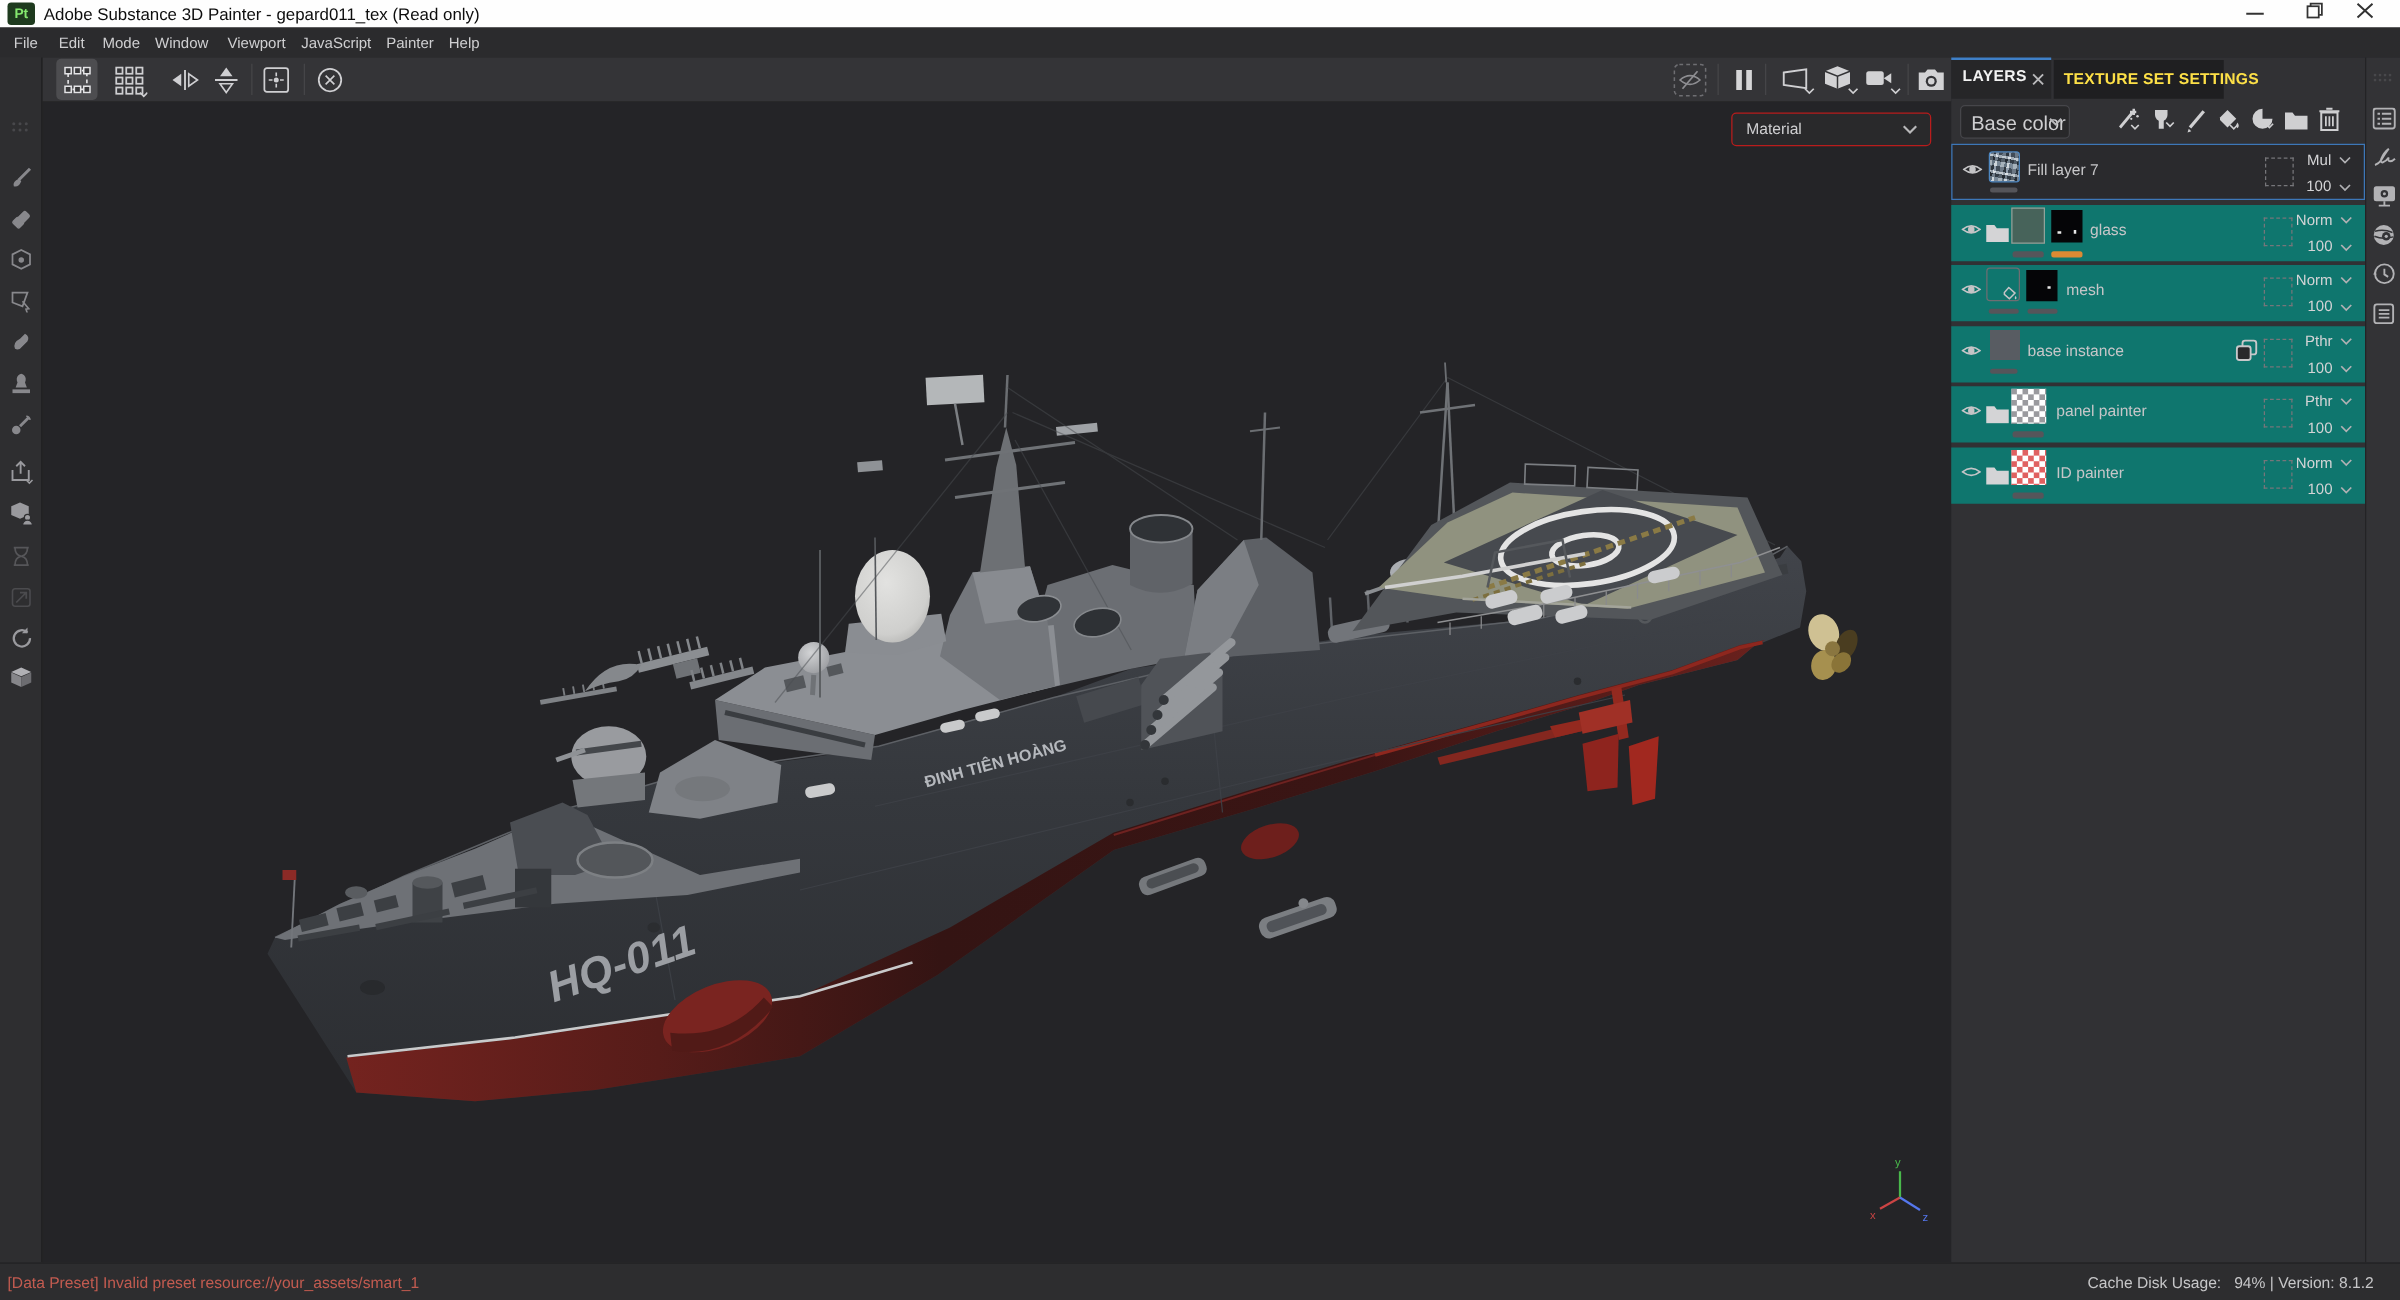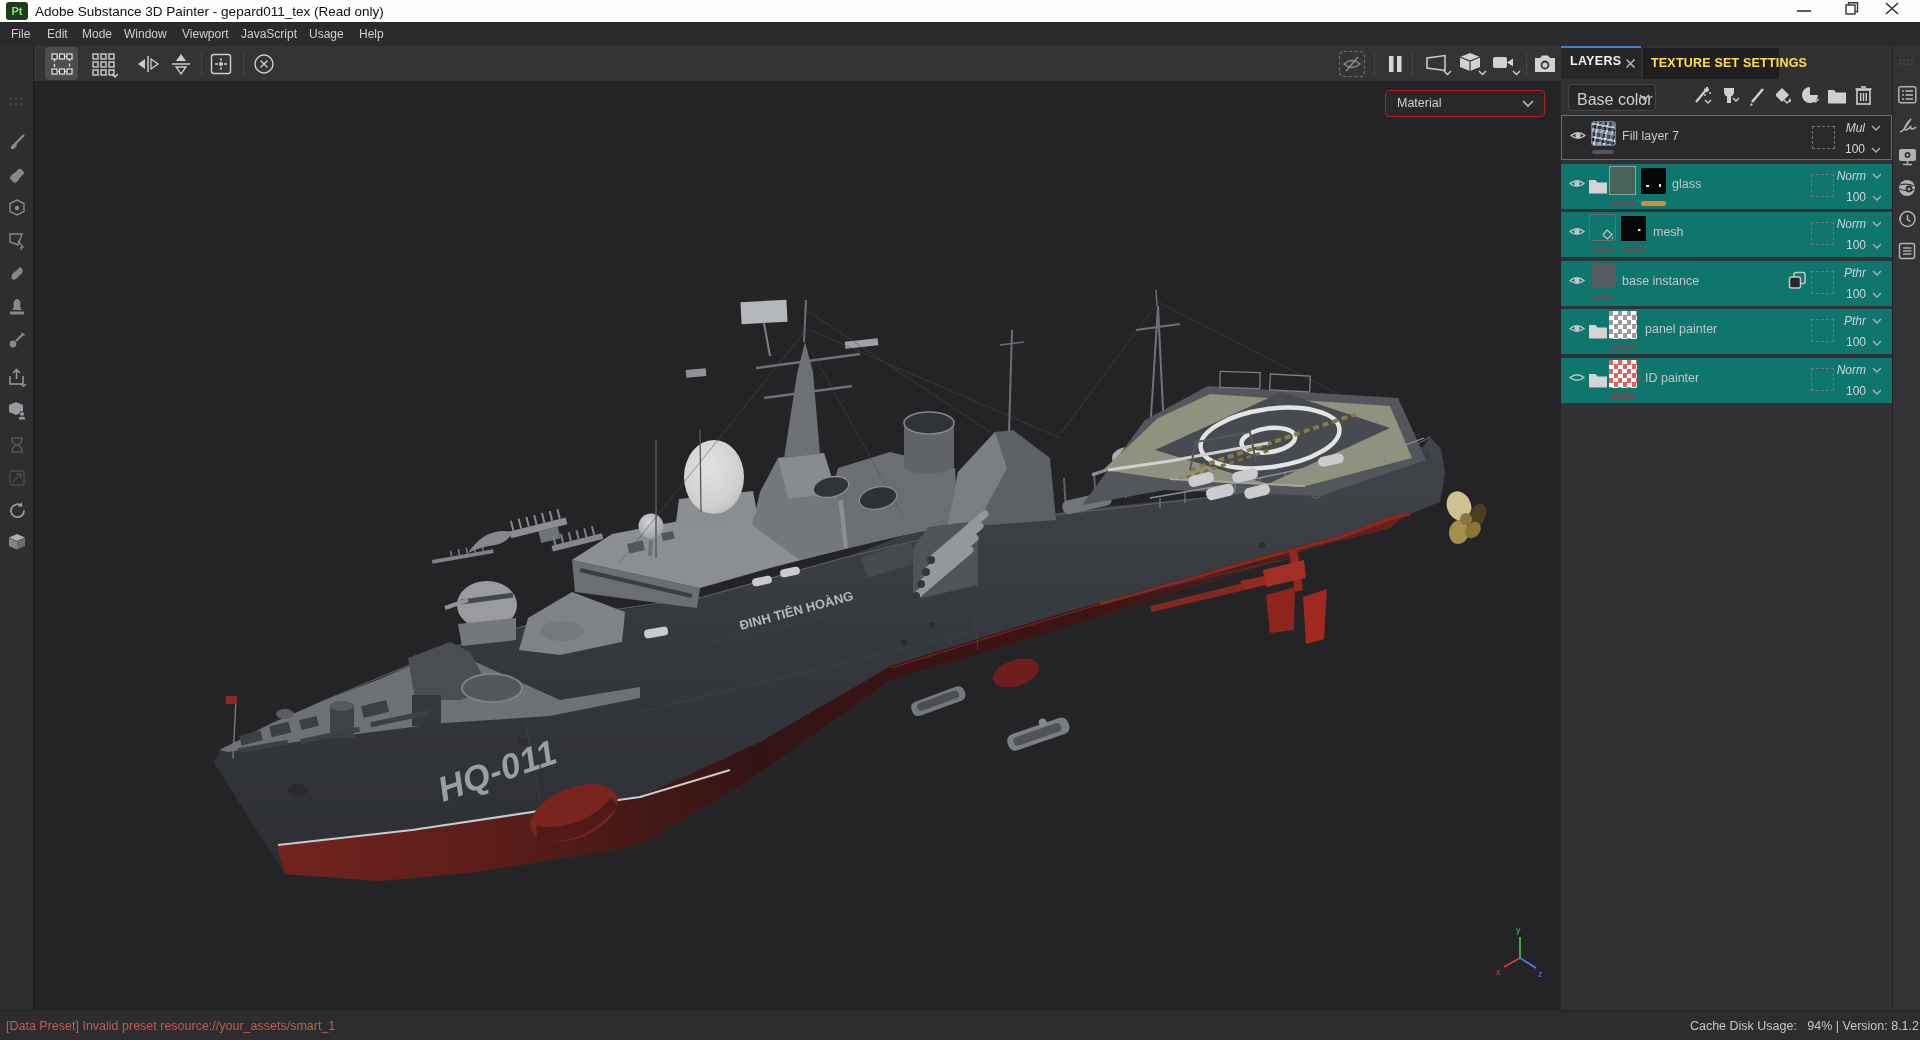--- a/index.html
+++ b/index.html
@@ -9,21 +9,21 @@
   #menubar { position:absolute; left:0; top:22px; width:1920px; height:24px; background:#2b2b2d; }
   .menuitem { position:absolute; top:0; height:24px; line-height:24px; color:#cfcfd1; font-size:12px; }
   #toolbar { position:absolute; left:0; top:46px; width:1561px; height:35px; background:#343437; }
   #leftbar { position:absolute; left:0; top:46px; width:34px; height:964px; background:#2e2e30; border-right:1px solid #1e1e1f; }
   #viewport { position:absolute; left:35px; top:81px; width:1526px; height:929px; background:#242427; }
   #rightpanel { position:absolute; left:1561px; top:46px; width:331px; height:964px; background:#313134; }
   #farright { position:absolute; left:1892px; top:46px; width:28px; height:964px; background:#333336; border-left:1px solid #232325; }
   #statusbar { position:absolute; left:0; top:1010px; width:1920px; height:30px; background:#2d2d2f; border-top:1px solid #222224; }
   .lrow { position:absolute; left:0; width:331px; height:45px; background:#0f766e; }
   .lname { position:absolute; font-size:12.5px; color:#c6c6c8; top:13px; }
-  .blend { position:absolute; font-size:12px; color:#d4d4d6; right:26px; top:5px; text-align:right;font-style:italic; }
+  .blend { position:absolute; font-size:12px; color:#d4d4d6; right:26px; top:5px; text-align:right; }
   .opac  { position:absolute; font-size:12px; color:#d4d4d6; right:26px; top:26px; text-align:right; }
   .dashbox { position:absolute; left:250px; top:10px; width:23px; height:23px; border:1px dashed #76767a; }
   .chev { position:absolute; right:10px; width:10px; height:7px; }
   .pbar { position:absolute; height:4px; background:#55555a; border-radius:2px; }
 </style>
 </head>
 <body>
 <div id="viewport">
 <svg width="1526" height="929" viewBox="35 81 1526 929">
   <defs>
@@ -339,21 +339,21 @@
     <path d="M96,3 l12,11 M108,3 L96,14" stroke="#333" stroke-width="1.6"></path>
   </svg>
 </div>
 <div id="menubar">
   <div class="menuitem" style="left:11px">File</div>
   <div class="menuitem" style="left:47px">Edit</div>
   <div class="menuitem" style="left:82px">Mode</div>
   <div class="menuitem" style="left:124px">Window</div>
   <div class="menuitem" style="left:182px">Viewport</div>
   <div class="menuitem" style="left:241px">JavaScript</div>
-  <div class="menuitem" style="left:309px">Usage</div>
+  <div class="menuitem" style="left:309px">Painter</div>
   <div class="menuitem" style="left:359px">Help</div>
 </div>
 <div id="toolbar">
 
   <svg class="abs" style="left:6px;top:10px" width="18" height="14">
     <g fill="#4a4a4d">
         <circle cx="3" cy="3" r="1.2"></circle>
         <circle cx="8" cy="3" r="1.2"></circle>
         <circle cx="13" cy="3" r="1.2"></circle>
         <circle cx="3" cy="8" r="1.2"></circle>
@@ -790,14 +790,14 @@
     <rect x="1.5" y="2.5" width="15" height="15" rx="2" fill="none" stroke="#b2b2b5" stroke-width="1.5"></rect>
     <g stroke="#b2b2b5" stroke-width="1.4">
         <line x1="5" y1="7" x2="13.5" y2="7"></line>
         <line x1="5" y1="10" x2="13.5" y2="10"></line>
         <line x1="5" y1="13" x2="13.5" y2="13"></line>
       </g>
   </svg>
 </div>
 <div id="statusbar">
   <div class="abs" style="left:6px;top:8px;font-size:12.5px;color:#c25b50;">[Data Preset] Invalid preset resource://your_assets/smart_1</div>
-  <div class="abs" style="right:1px;top:8px;font-size:12.5px;color:#c6c6c8;text-align:center;">Cache Disk Usage:&nbsp;&nbsp; 94% | Version: 8.1.2</div>
+  <div class="abs" style="right:21px;top:8px;font-size:12.5px;color:#c6c6c8;text-align:center;">Cache Disk Usage:&nbsp;&nbsp; 94% | Version: 8.1.2</div>
 </div>
 
 </body></html>

